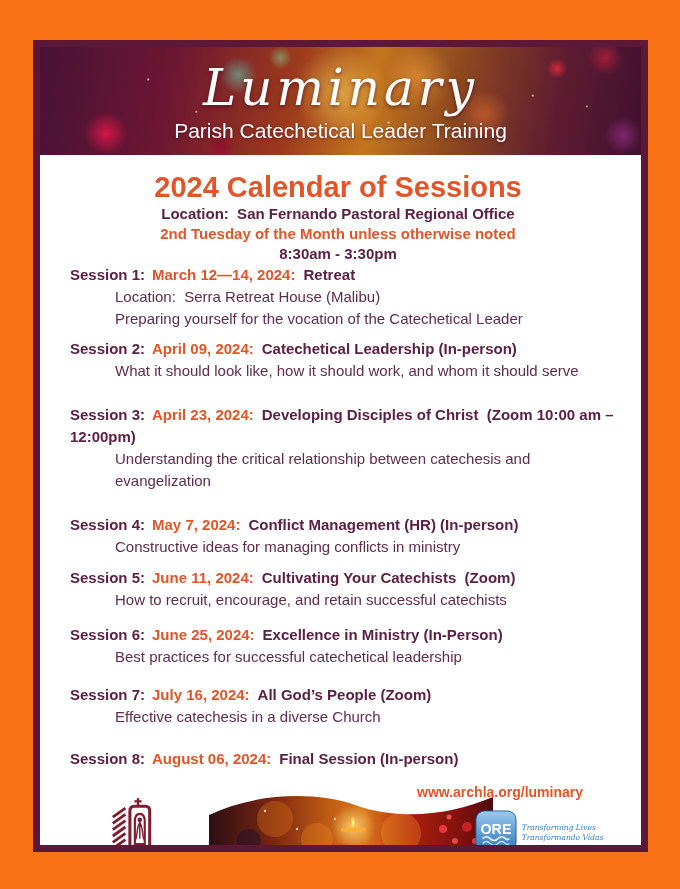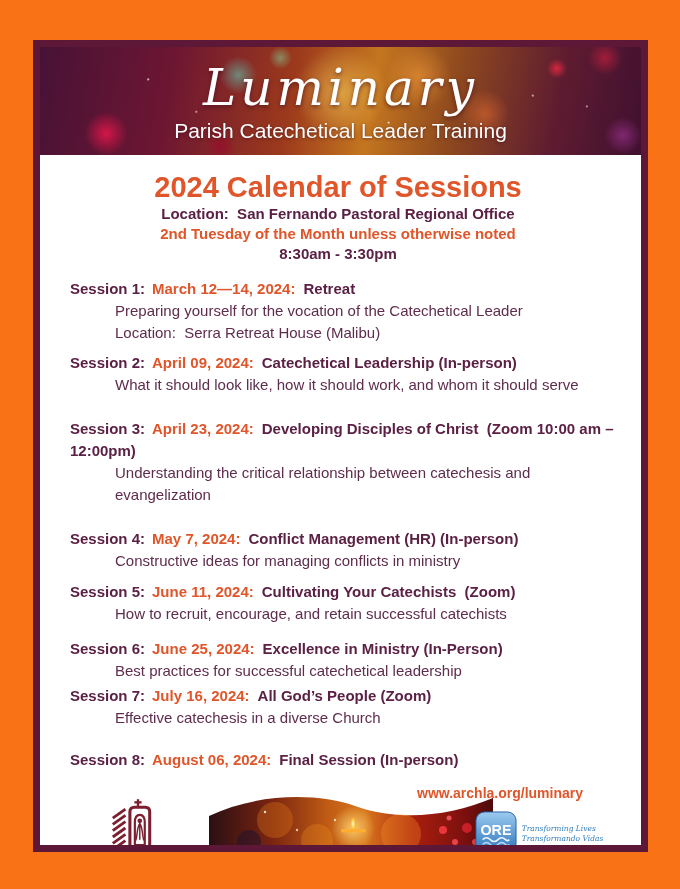--- a/index.html
+++ b/index.html
@@ -60,31 +60,31 @@
   .content{ padding:15px 20px 0 15px; }
   .cal-title{
     text-align:center;
     color:#E0562A;
     font-size:29px; font-weight:bold;
     line-height:34px;
   }
   .cal-sub{ text-align:center; font-size:15px; font-weight:bold; line-height:20px; }
   .plum{ color:#5B2144; }
   .orange{ color:#E0562A; }
-  .header-block{ margin-bottom:14px; }
+  .header-block{ margin-bottom:0; }
   
   .session{ padding-left:15px; font-size:15px; line-height:22px; }
   .s-head{ font-weight:bold; }
   .s-label{ color:#5B2144; margin-right:7px; }
   .s-date{ color:#E0562A; margin-right:8px; }
   .s-title{ color:#5B2144; }
   .s-line{ color:#5E2C4C; padding-left:45px; }
   .pre{ white-space:pre-wrap; }
   .mb8{margin-bottom:8px;} .mb22{margin-bottom:22px;} .mb9{margin-bottom:9px;}
-  .mb23{margin-bottom:13px;} .mb3{margin-bottom:3px;} .mb12{margin-bottom:20px;}
+  .mb23{margin-bottom:13px;} .mb3{margin-bottom:16px;} .mb12{margin-bottom:20px;}
   
   .footer{ position:relative; height:108px; margin-top:14px; }
   .footer-url{
     position:absolute; right:38px; top:0;
     color:#E0562A; font-size:14px; font-weight:bold; text-decoration:none;
   }
   .arch-block{
     position:absolute; left:16px; top:12px; width:134px; text-align:center;
   }
   .ribbon{ position:absolute; left:150px; top:5px; }
@@ -114,22 +114,22 @@
         <div class="cal-title">2024 Calendar of Sessions</div>
         <div class="cal-sub plum pre">Location:  San Fernando Pastoral Regional Office</div>
         <div class="cal-sub orange">2nd Tuesday of the Month unless otherwise noted</div>
         <div class="cal-sub plum">8:30am - 3:30pm</div>
       </div>
 
       <div class="session mb8">
         <div class="s-head">
           <span class="s-label">Session 1:</span><span class="s-date">March 12—14, 2024:</span><span class="s-title">Retreat</span>
         </div>
+        <div class="s-line pre">Location:  Serra Retreat House (Malibu)</div>
         <div class="s-line">Preparing yourself for the vocation of the Catechetical Leader</div>
-        <div class="s-line pre">Location:  Serra Retreat House (Malibu)</div>
       </div>
 
       <div class="session mb22">
         <div class="s-head">
           <span class="s-label">Session 2:</span><span class="s-date">April 09, 2024:</span><span class="s-title">Catechetical Leadership (In-person)</span>
         </div>
         <div class="s-line">What it should look like, how it should work, and whom it should serve</div>
       </div>
 
       <div class="session mb22">

